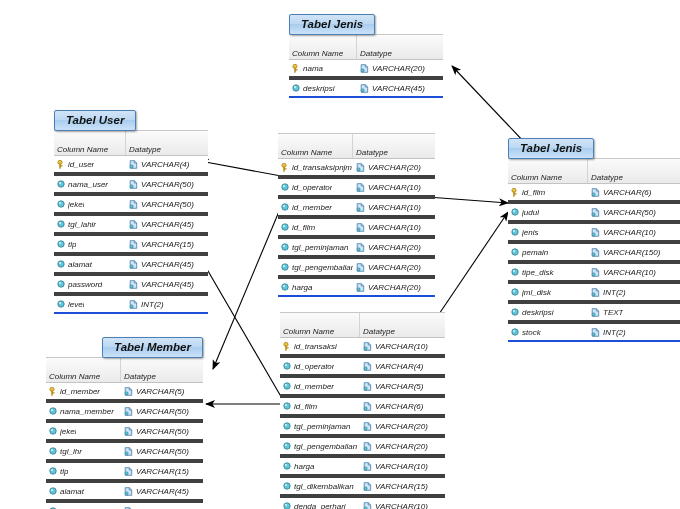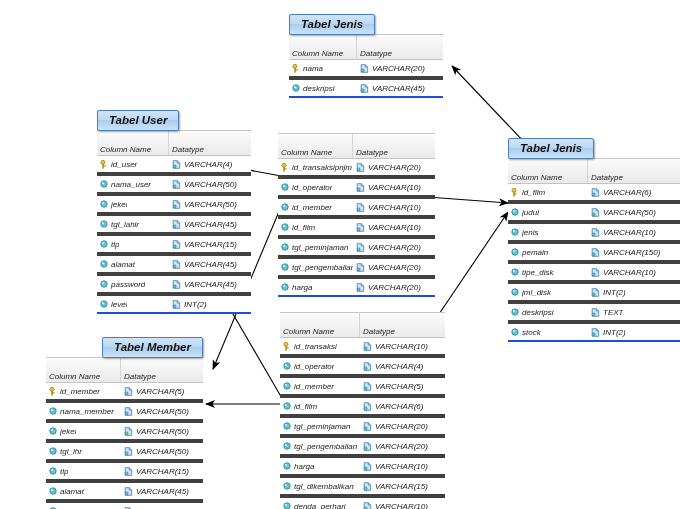--- a/index.html
+++ b/index.html
@@ -142,21 +142,21 @@
                     <circle cx="2.6" cy="6.4" r="1.5" fill="#63c6d8" stroke="#2b7e93" stroke-width="0.7"></circle>
                   </svg>
       </span>
       <span class="txt">VARCHAR(45)</span>
     </span>
   </div>
 </div>
     </div>
   </div>
 
-  <div class="table-box" style="left: 54px; top: 110px; margin-left: 43px;">
+  <div class="table-box" style="left: 54px; top: 110px;">
     <div class="tbl-header">Tabel User</div>
     <div class="grid w-user">
       <div class="grid-head">
         <span class="c1">Column Name</span>
         <span class="c2">Datatype</span>
       </div>
       <div class="rows">
   <div class="row">
     <span class="c1">
       <span class="ico key-ico">

